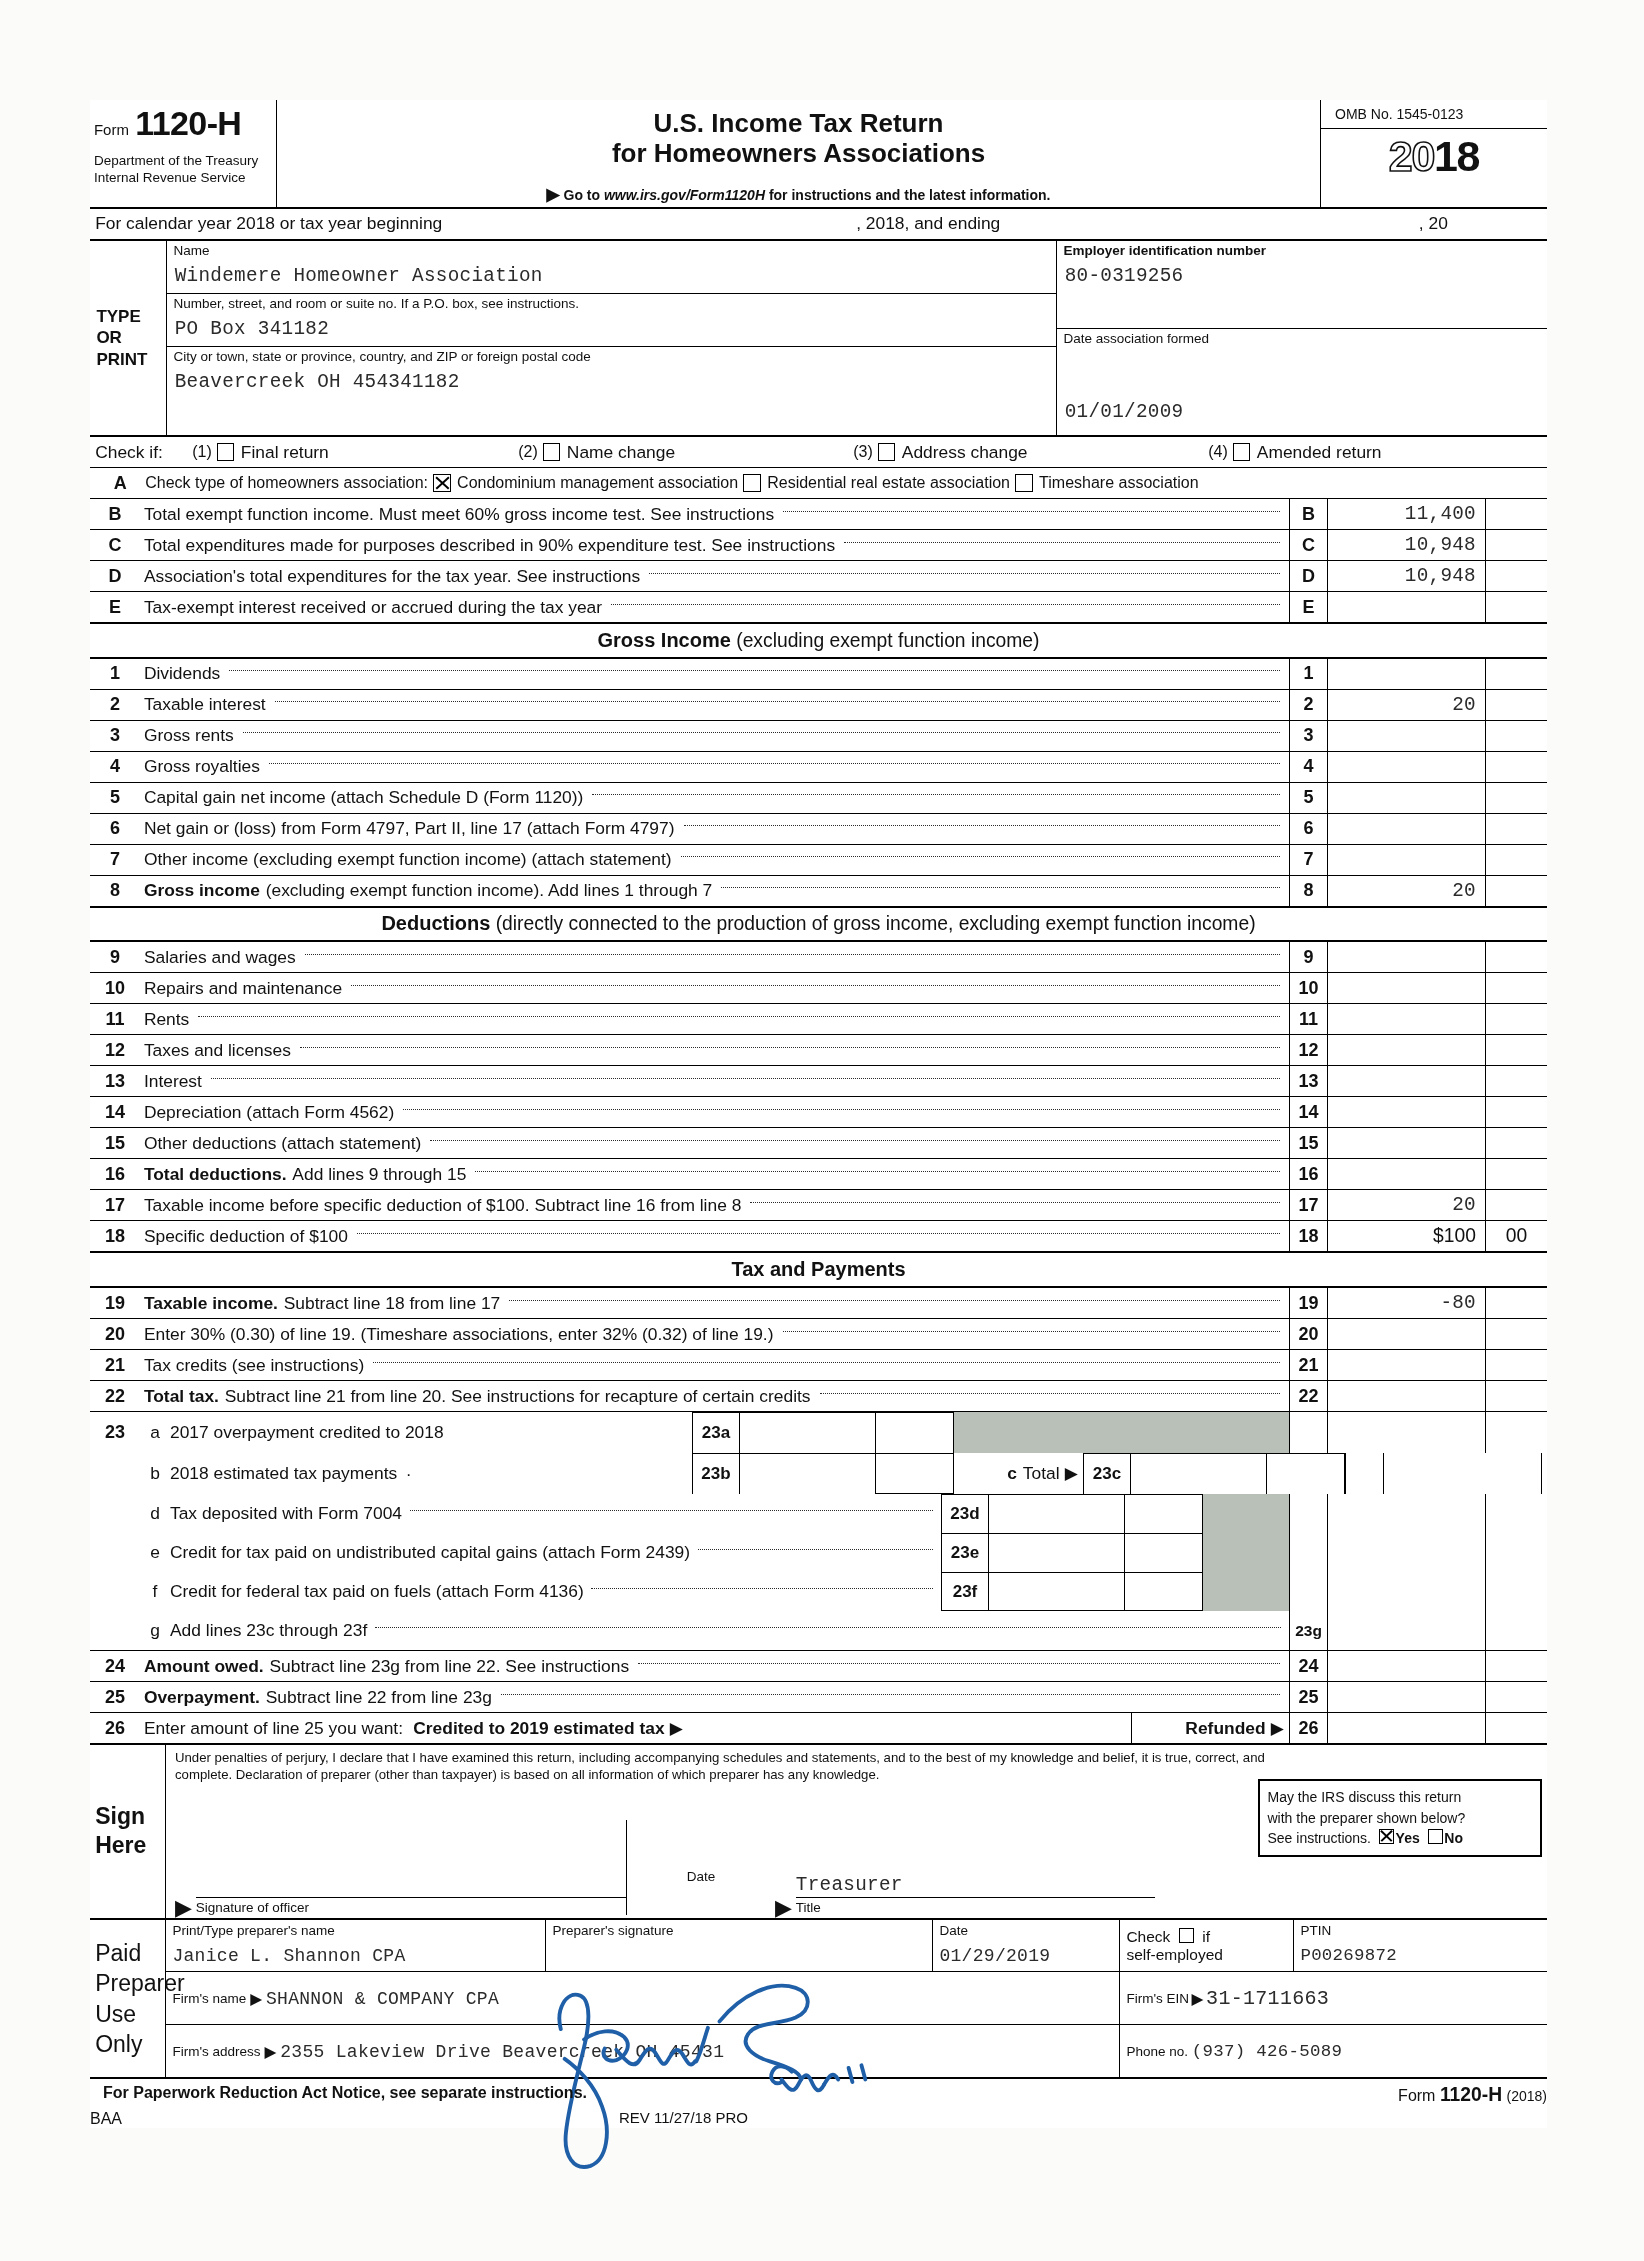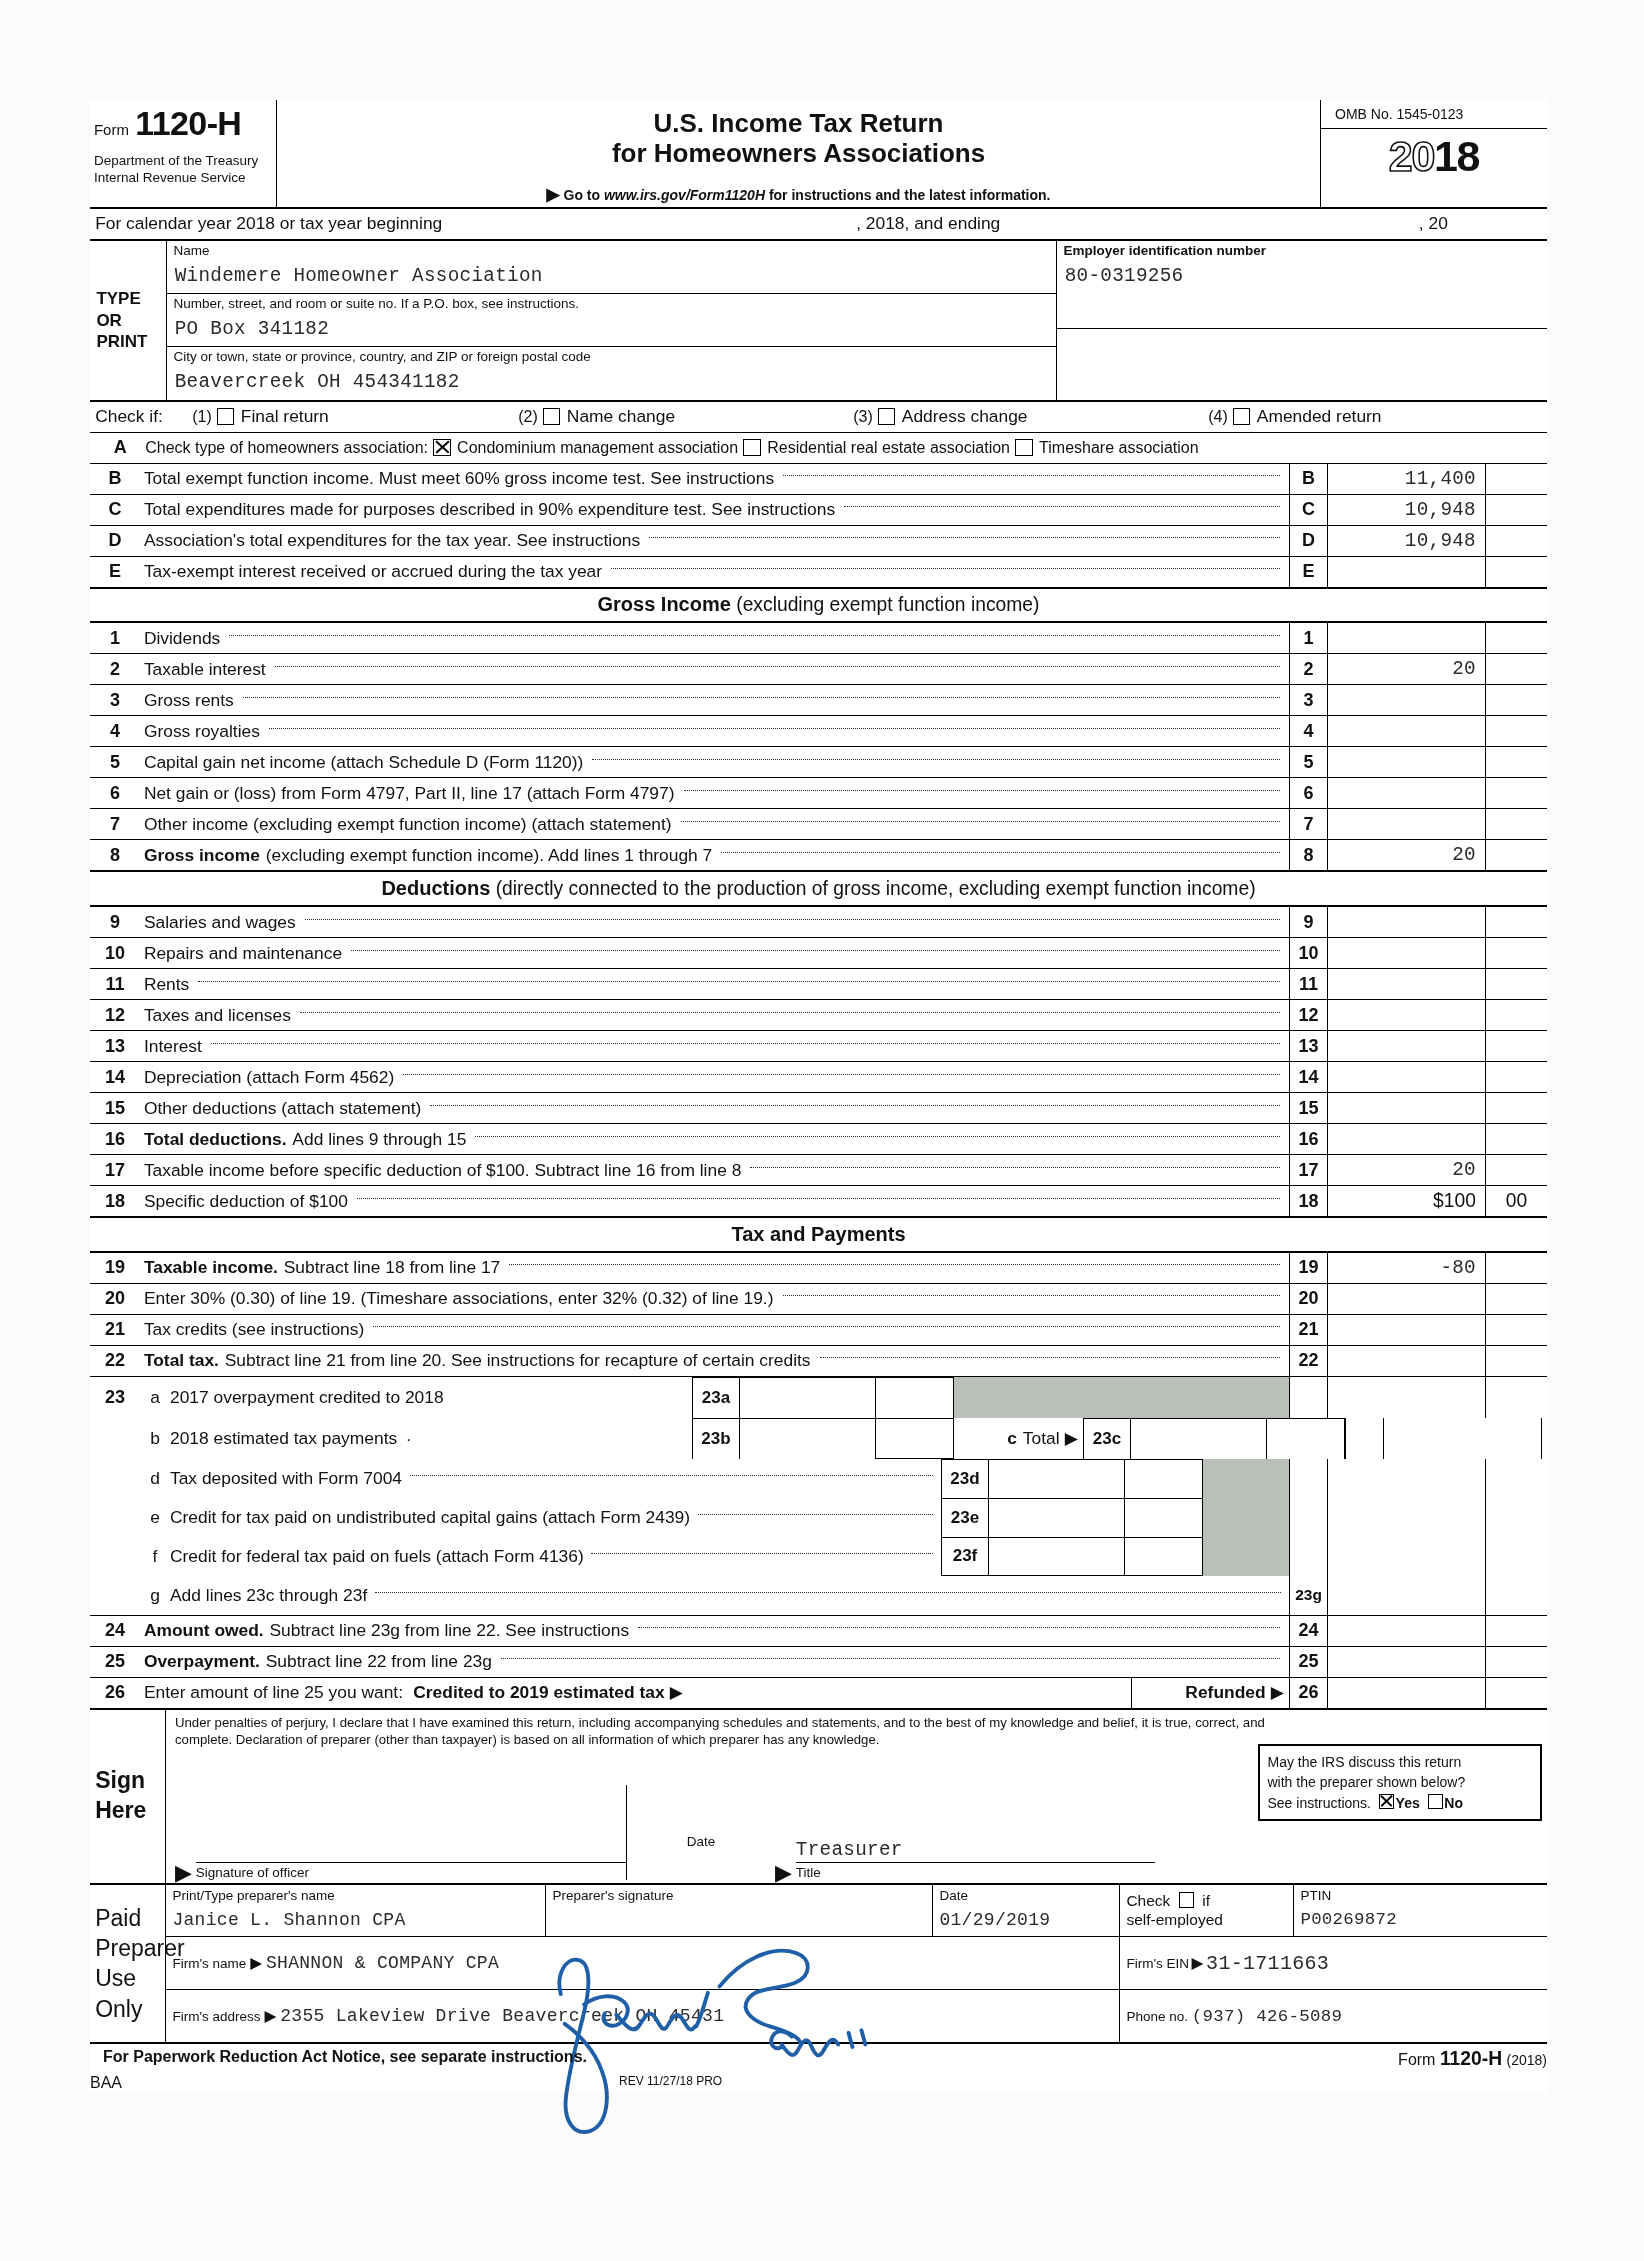--- a/index.html
+++ b/index.html
@@ -189,20 +189,24 @@
         </div>
         <div class="fld">
           <div class="fld-cap">City or town, state or province, country, and ZIP or foreign postal code</div>
           <div class="fld-val typed">Beavercreek OH 454341182</div>
         </div>
       </div>
       <div class="tp-right">
         <div class="fld b-b-thin" style="height:88px;">
           <div class="fld-cap b">Employer identification number</div>
           <div class="fld-val typed">80-0319256</div>
+        </div>
+        <div class="fld" style="height:106px;">
+          <div class="fld-cap">Date association formed</div>
+          <div class="fld-val typed" style="padding-top:55px;">01/01/2009</div>
         </div>
       </div>
     </div>
 
     <div class="checkrow b-b-thin">
       <span style="width:97px;display:inline-block;">Check if:</span>
       <span style="width:326px;display:inline-flex;align-items:center;">
         <span class="cknum">(1)</span>
         <span class="ck"></span>
         <span>Final return</span>
@@ -789,19 +793,19 @@
       <div class="footer">
         <div class="f1">For Paperwork Reduction Act Notice, see separate instructions.</div>
         <div class="f2">
           <span>Form</span>
           <b style="font-size:19.3px;">1120-H</b>
           <span style="font-size:14px;">(2018)</span>
         </div>
       </div>
       <div class="baa">
         <span>BAA</span>
-        <span style="position:absolute;left:529px;font-size:12px;top:30px;">REV 11/27/18 PRO</span>
+        <span style="position:absolute;left:529px;font-size:15px;top:30px;">REV 11/27/18 PRO</span>
       </div>
     </div>
 
   </div>
 </div>
 
 
 </body></html>

